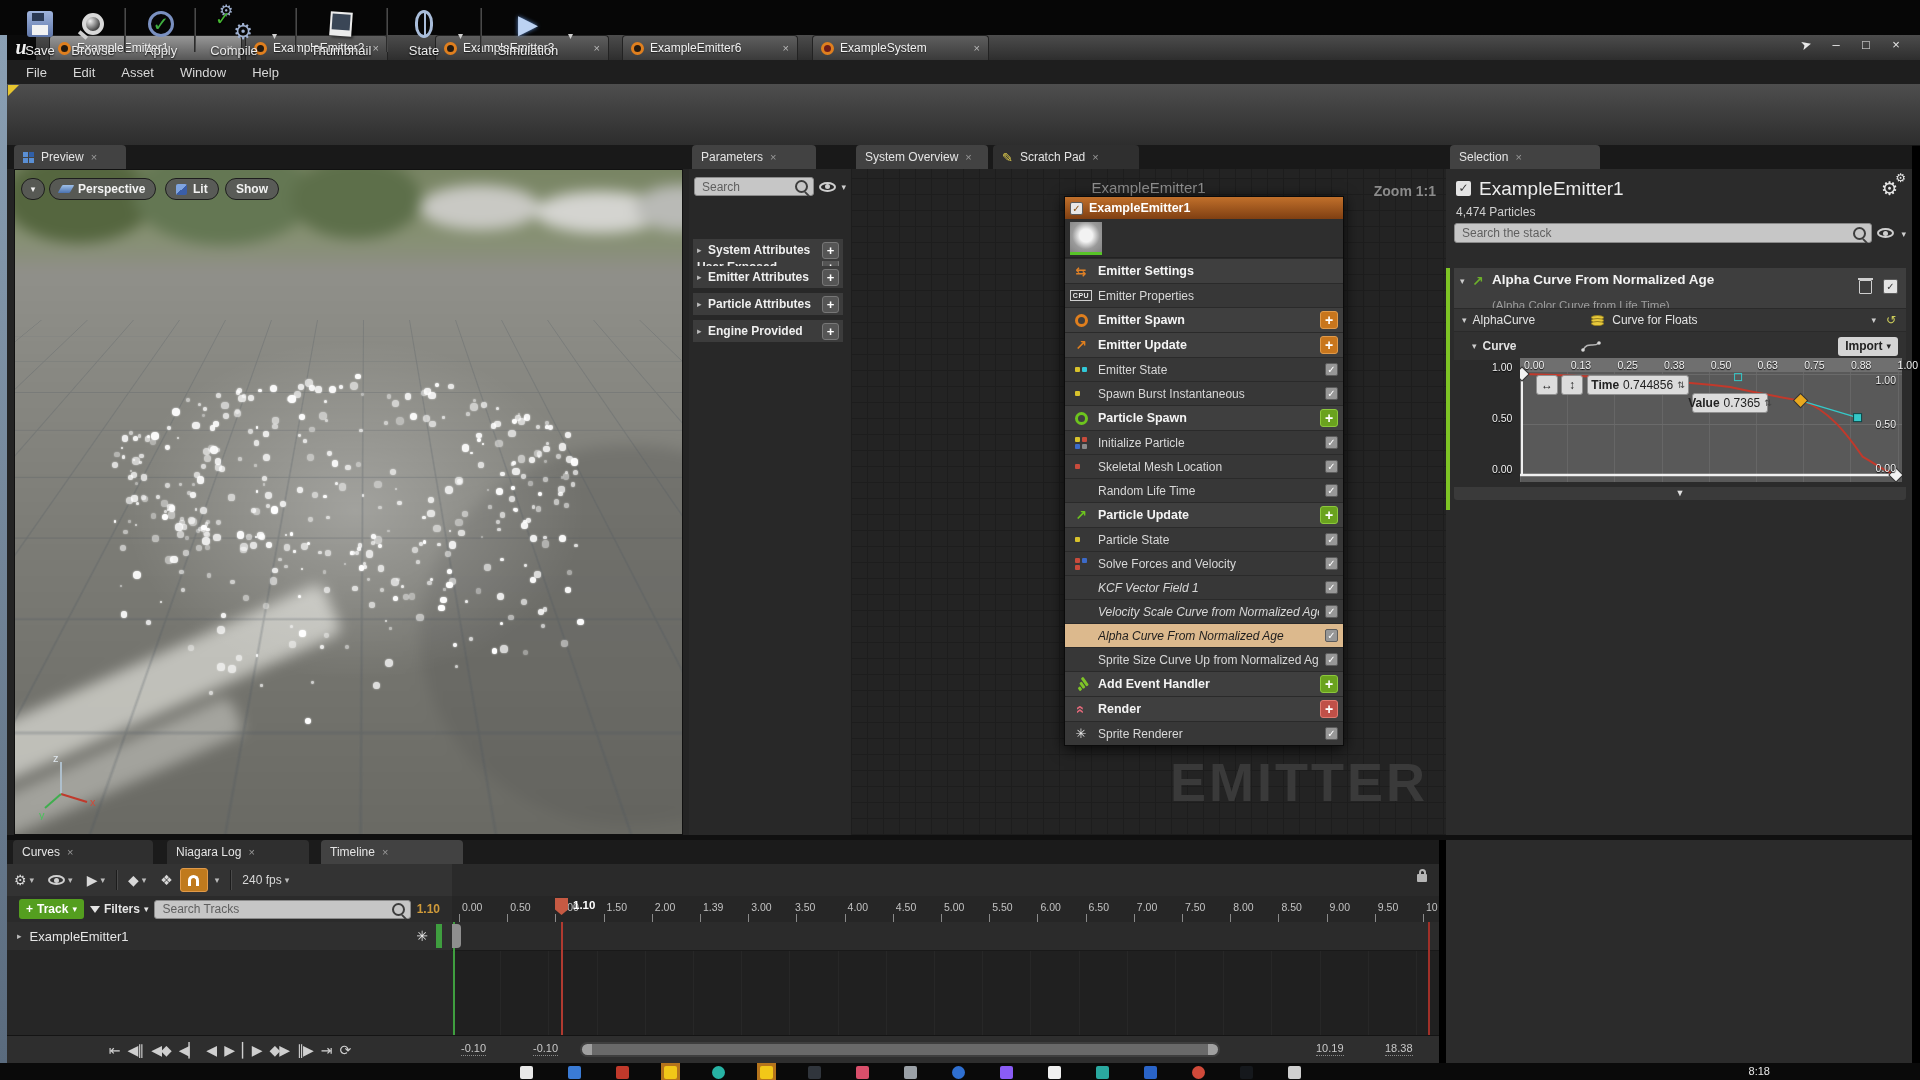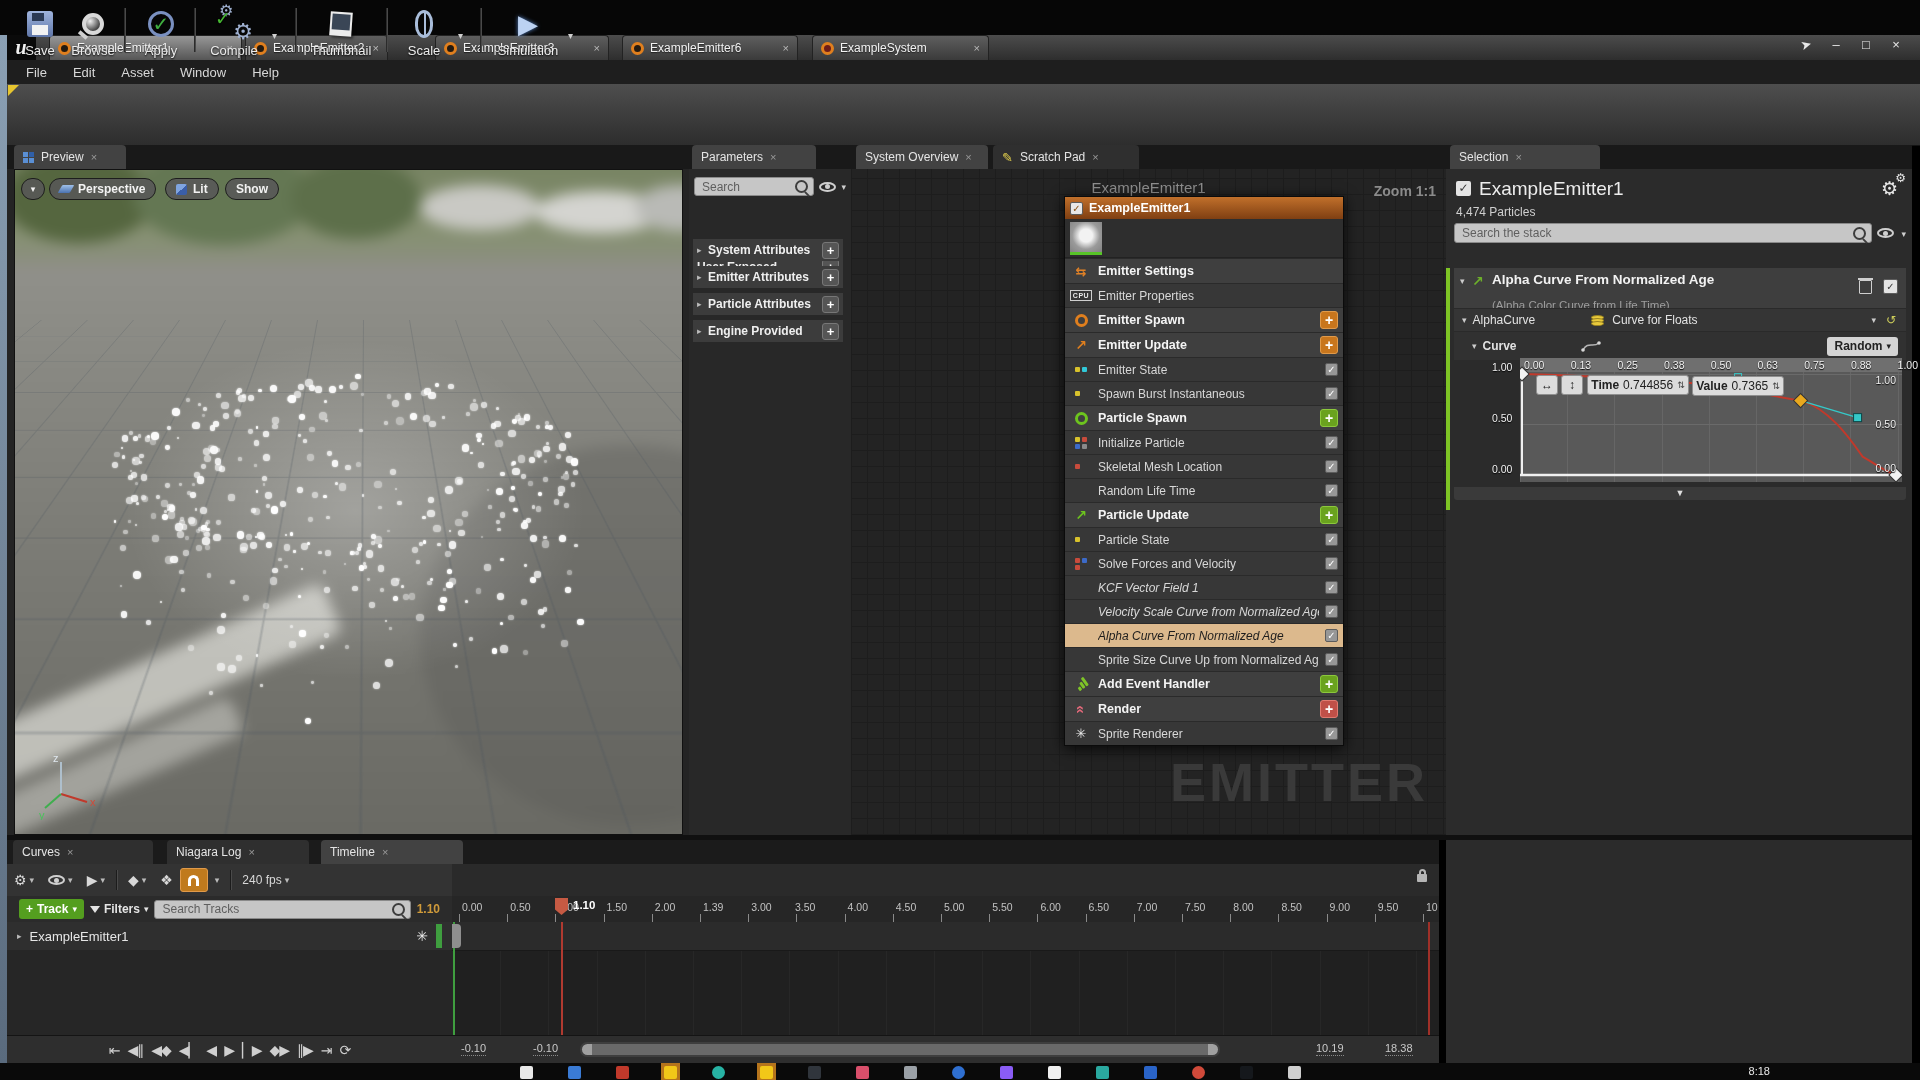--- a/index.html
+++ b/index.html
@@ -303,21 +303,21 @@
     <span class="ticonbox">
         <span class="ic-thumb"></span>
       </span>
     <span class="tblabel">Thumbnail</span>
   </div>
   <div class="tsep" style="left:386px;"></div>
   <div class="tbtn abs" style="left:396px;width:56px;">
     <span class="ticonbox">
         <span class="ic-bounds"></span>
       </span>
-    <span class="tblabel">Scale</span>
+    <span class="tblabel">State</span>
   </div>
   <span class="tcaret abs" style="left:458px;">▾</span>
   <div class="tsep" style="left:480px;"></div>
   <div class="tbtn abs" style="left:492px;width:72px;">
     <span class="ticonbox">
         <span class="ic-sim">▶</span>
       </span>
     <span class="tblabel">Simulation</span>
   </div>
   <span class="tcaret abs" style="left:568px;">▾</span>
@@ -1041,21 +1041,21 @@
       </div>
       <div class="selrow" style="height:28px;background:#313131;">
         <span style="margin-left:18px;font-size:9px;color:#ccc;">▾</span>
         <span style="margin-left:6px;font-weight:bold;">Curve</span>
         <svg width="20" height="14" style="margin-left:64px;">
           <path d="M2,11 C7,2 12,9 18,4" stroke="#b5b5b5" fill="none" stroke-width="1.5"></path>
           <circle cx="2" cy="11" r="1.8" fill="#d8d8d8"></circle>
             <circle cx="18" cy="4" r="1.8" fill="#d8d8d8"></circle>
         </svg>
         <div id="importbtn" style="position:absolute;right:8px;">
-          <span>Random</span>
+          <span>Import</span>
           <span style="font-size:9px;">▾</span>
         </div>
       </div>
     </div>
 
     <span class="ylab" style="left:46px;top:216px;">1.00</span>
     <span class="ylab" style="left:46px;top:267px;">0.50</span>
     <span class="ylab" style="left:46px;top:318px;">0.00</span>
     <div id="curvewrap">
       <div class="hgrid" style="top:16px;"></div>
@@ -1089,21 +1089,21 @@
         <span>↔</span>
       </div>
       <div class="ovbtn" style="left:41px;top:17px;width:22px;">
         <span>↕</span>
       </div>
       <div class="ovbtn" style="left:67px;top:17px;width:102px;">
         <b>Time</b>
         <span>0.744856</span>
         <span style="font-size:9px;color:#444;">⇅</span>
       </div>
-      <div class="ovbtn" style="left:172px;top:18px;width:92px;">
+      <div class="ovbtn" style="left:172px;top:35px;width:76px;">
         <b>Value</b>
         <span>0.7365</span>
         <span style="font-size:9px;color:#444;">⇅</span>
       </div>
     </div>
     <div id="expander">▼</div>
   </div>
 
   <div class="abs" id="bdivider"></div>
   <div class="abs" id="bltabsrow">

